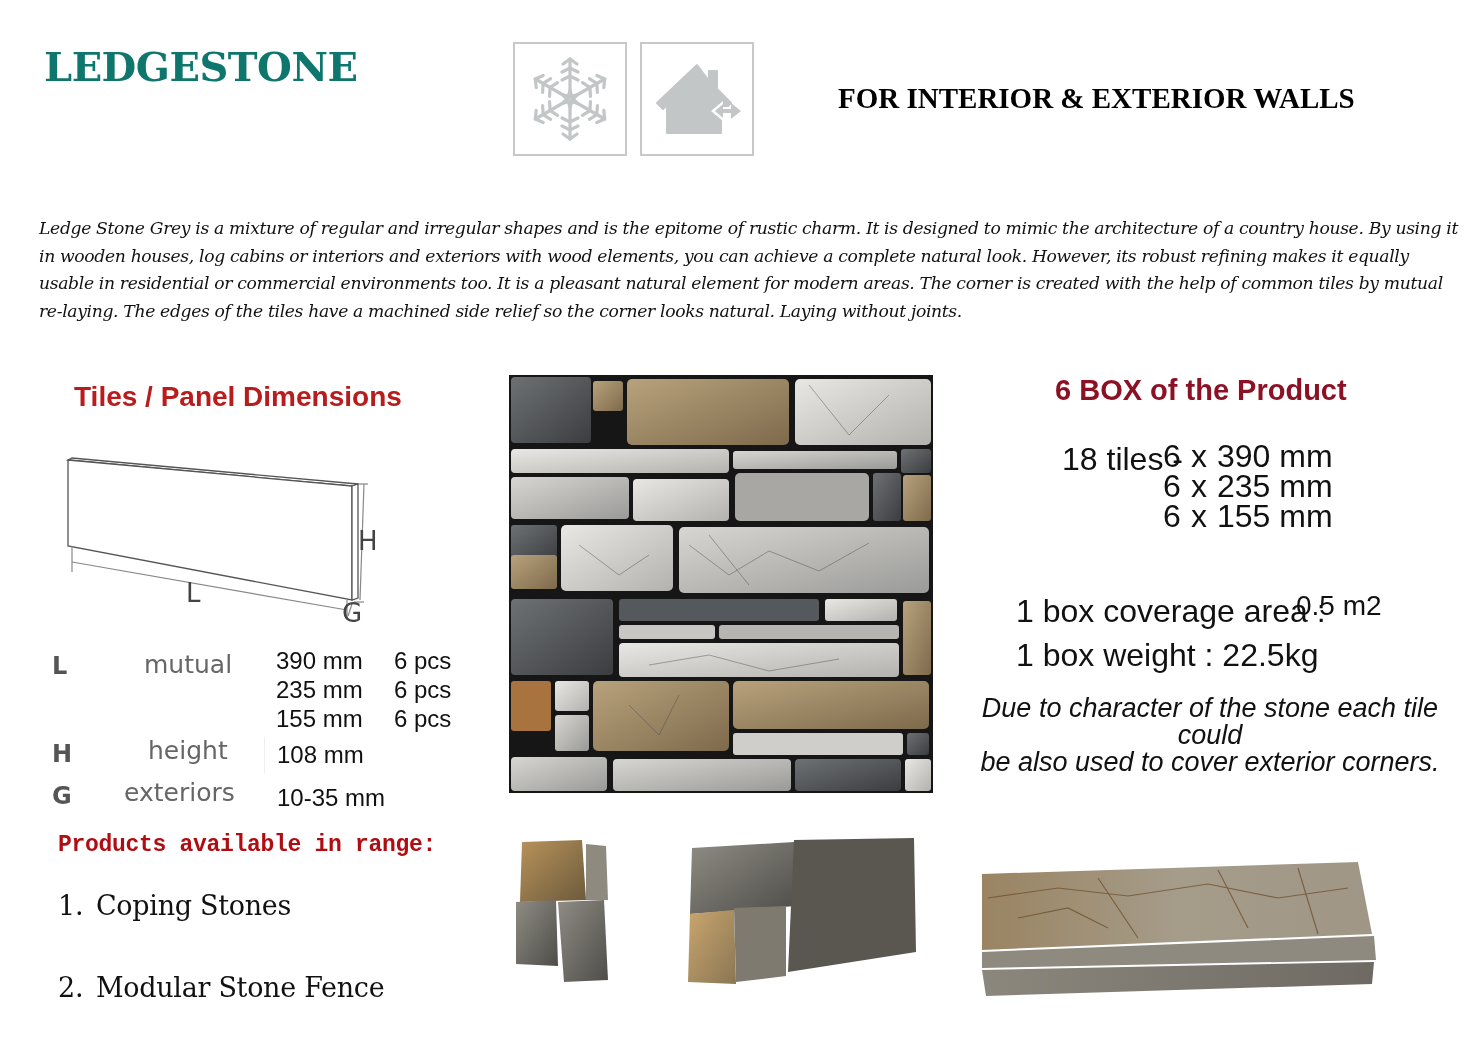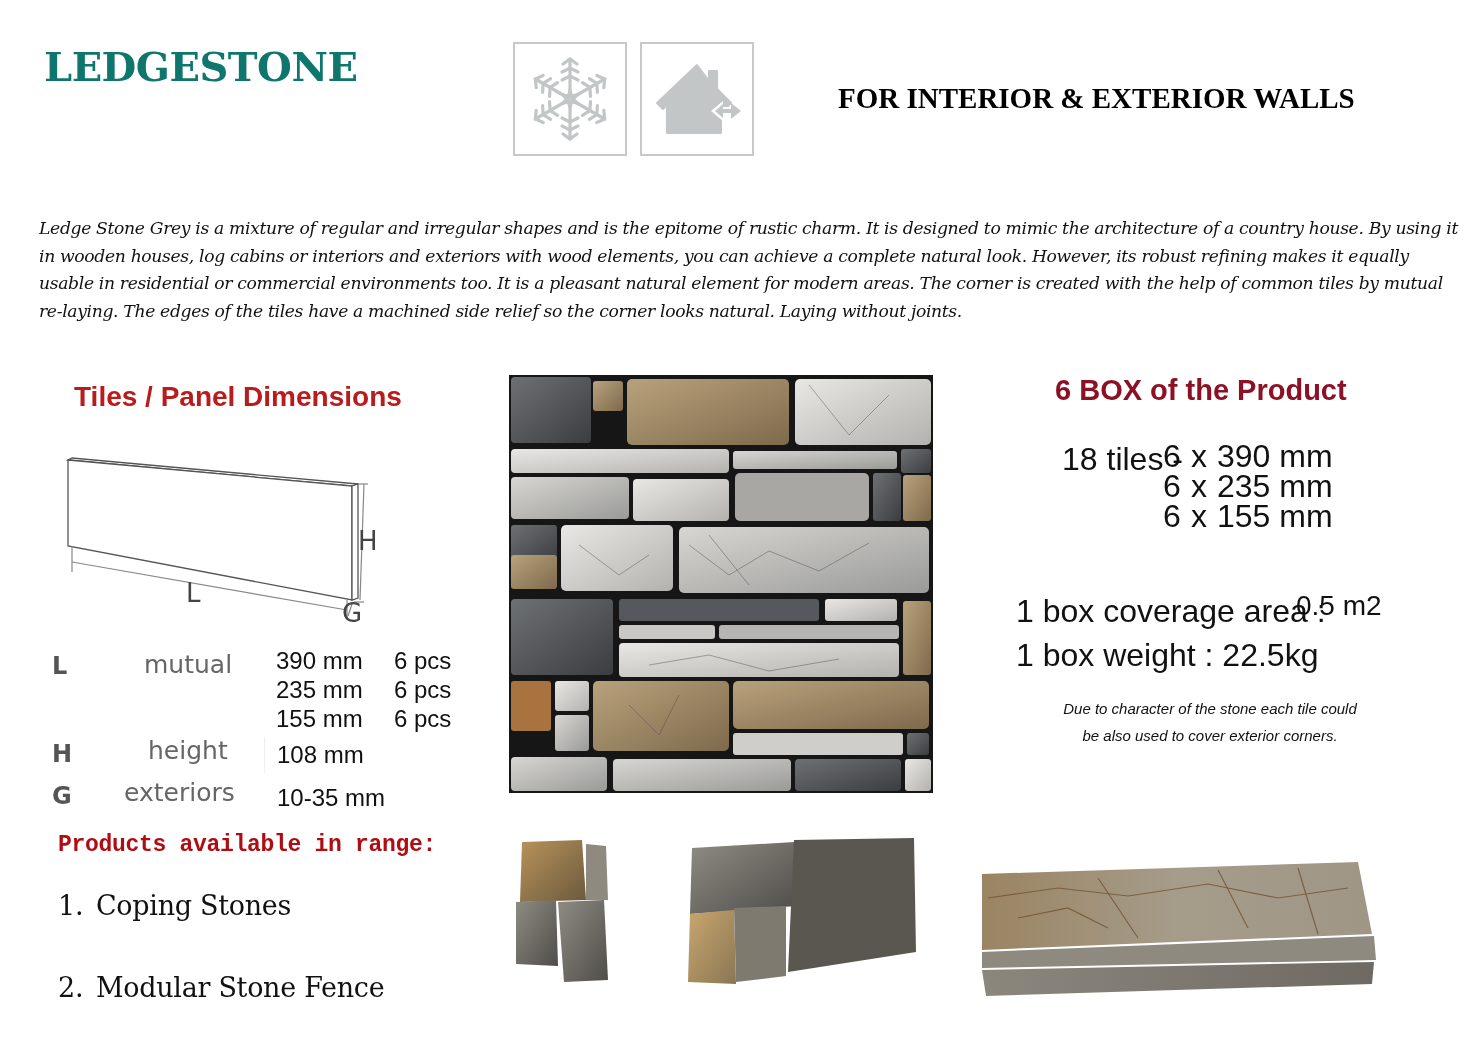--- a/index.html
+++ b/index.html
@@ -15,21 +15,21 @@
   .dims-heading { left:74px; top:381px; font-family:"Liberation Sans", sans-serif; font-weight:bold; font-size:28px; color:#b91c1c; }
   .diagram { left:62px; top:450px; }
   .dim-row { font-family:"Liberation Sans", sans-serif; font-size:24px; color:#111; }
   .dim-letter { font-family:"DejaVu Sans", sans-serif; font-weight:bold; color:#555; font-size:24px; }
   .dim-name { font-family:"DejaVu Sans", sans-serif; color:#666; font-size:25px; }
 
   .wall-photo { left:509px; top:375px; width:424px; height:418px; background:#222; overflow:hidden; }
 
   .box-heading { left:1055px; top:374px; font-family:"Liberation Sans", sans-serif; font-weight:bold; font-size:29px; color:#8c1125; }
   .box-text { font-family:"Liberation Sans", sans-serif; font-size:32px; color:#111; }
-  .box-note { left:980px; top:695px; width:460px; text-align:center; font-family:"Liberation Sans", sans-serif; font-style:italic; font-size:15px; line-height:27px; color:#111; }
+  .box-note { left:980px; top:695px; width:460px; text-align:center; font-family:"Liberation Sans", sans-serif; font-style:italic; font-size:27px; line-height:27px; color:#111; }
 
   .range-heading { left:58px; top:832px; font-family:Liberation Mono, monospace; font-weight:bold; font-size:23px; color:#b00d12; letter-spacing:-0.3px; }
   .range-item { left:58px; font-family:"DejaVu Serif", serif; font-size:27px; color:#111; letter-spacing:-0.3px; }
   .range-item .num { display:inline-block; width:38px; }
 </style>
 </head>
 <body>
 
 <div class="abs title">
   <div>LEDGESTONE</div>

